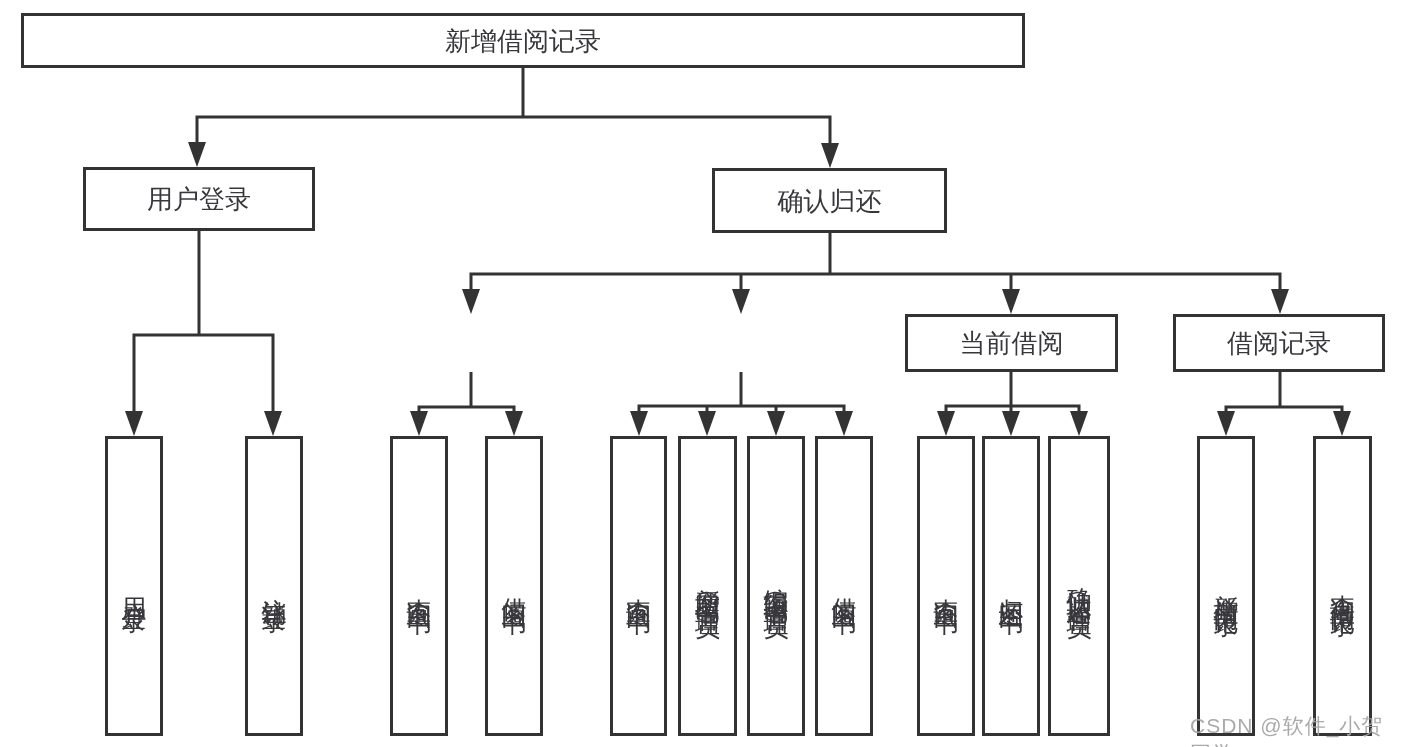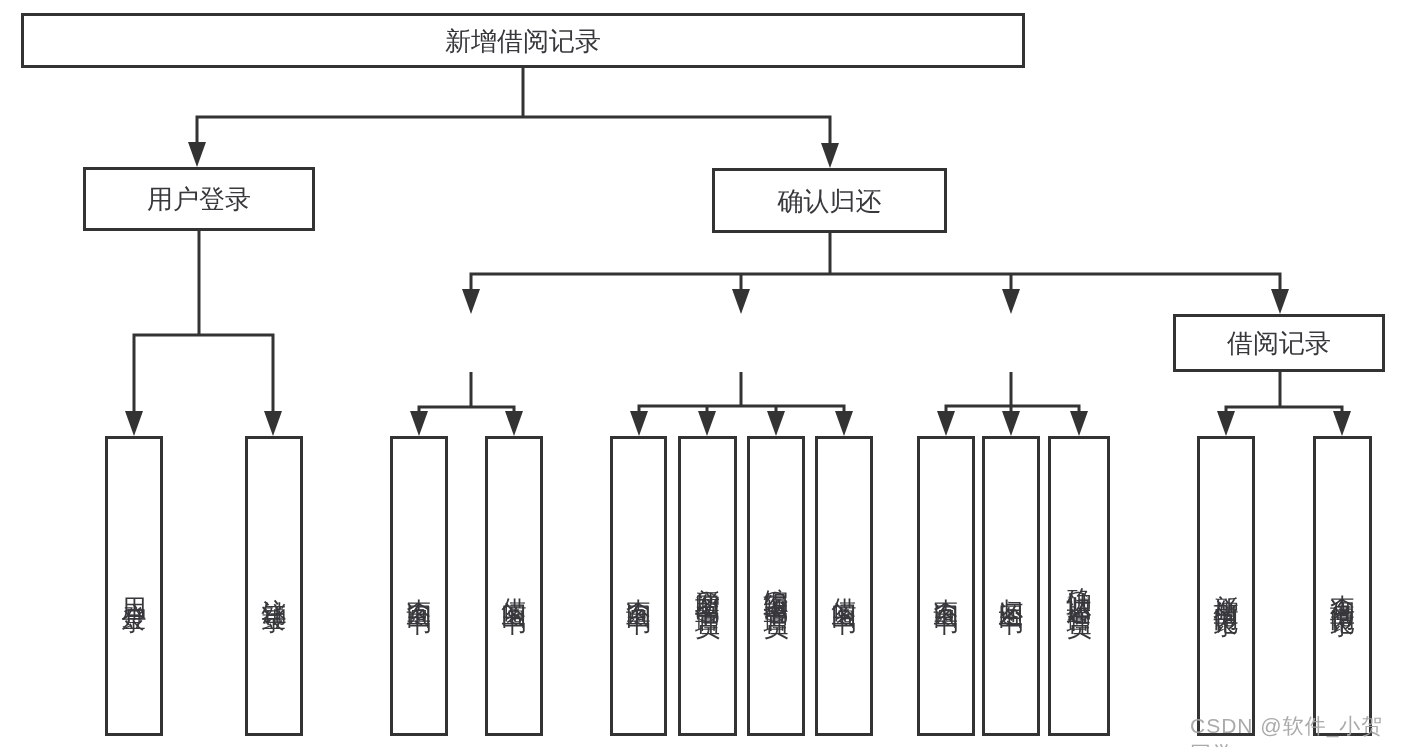--- a/index.html
+++ b/index.html
@@ -75,20 +75,23 @@
     <span>新增借阅记录</span>
   </div>
 
   <div class="node" style="left:83px;top:167px;width:232px;height:64px">
     <span>用户登录</span>
   </div>
   <div class="node" style="left:712px;top:168px;width:235px;height:65px">
     <span>确认归还</span>
   </div>
 
+  <div class="node" style="left:905px;top:314px;width:213px;height:58px">
+    <span>当前借阅</span>
+  </div>
   <div class="node" style="left:1173px;top:314px;width:212px;height:58px">
     <span>借阅记录</span>
   </div>
 
   <div class="node v" style="left:105px;top:436px;width:58px;height:300px">
     <span>用户登录</span>
   </div>
   <div class="node v" style="left:245px;top:436px;width:58px;height:300px">
     <span>注销登录</span>
   </div>

